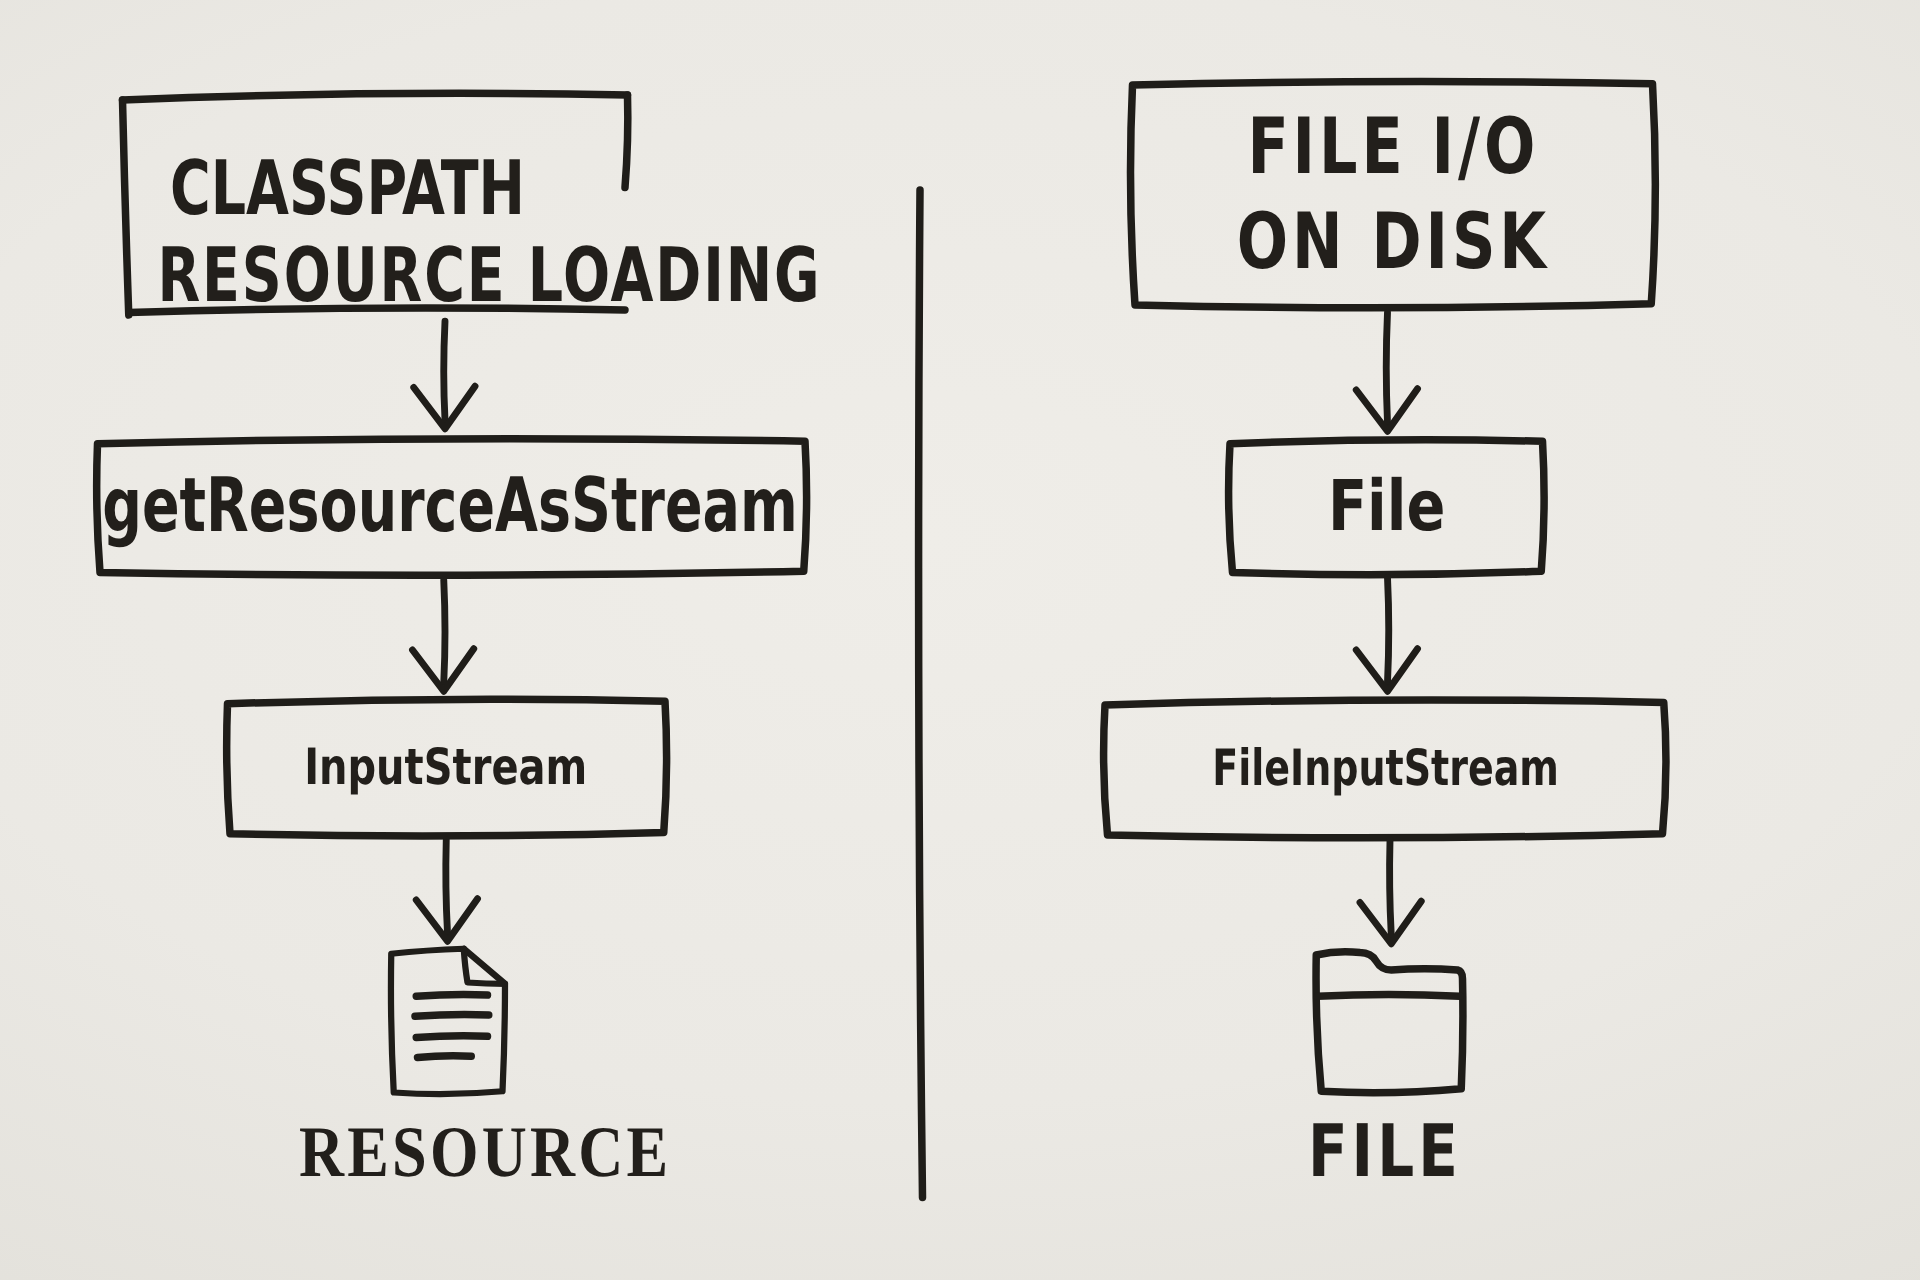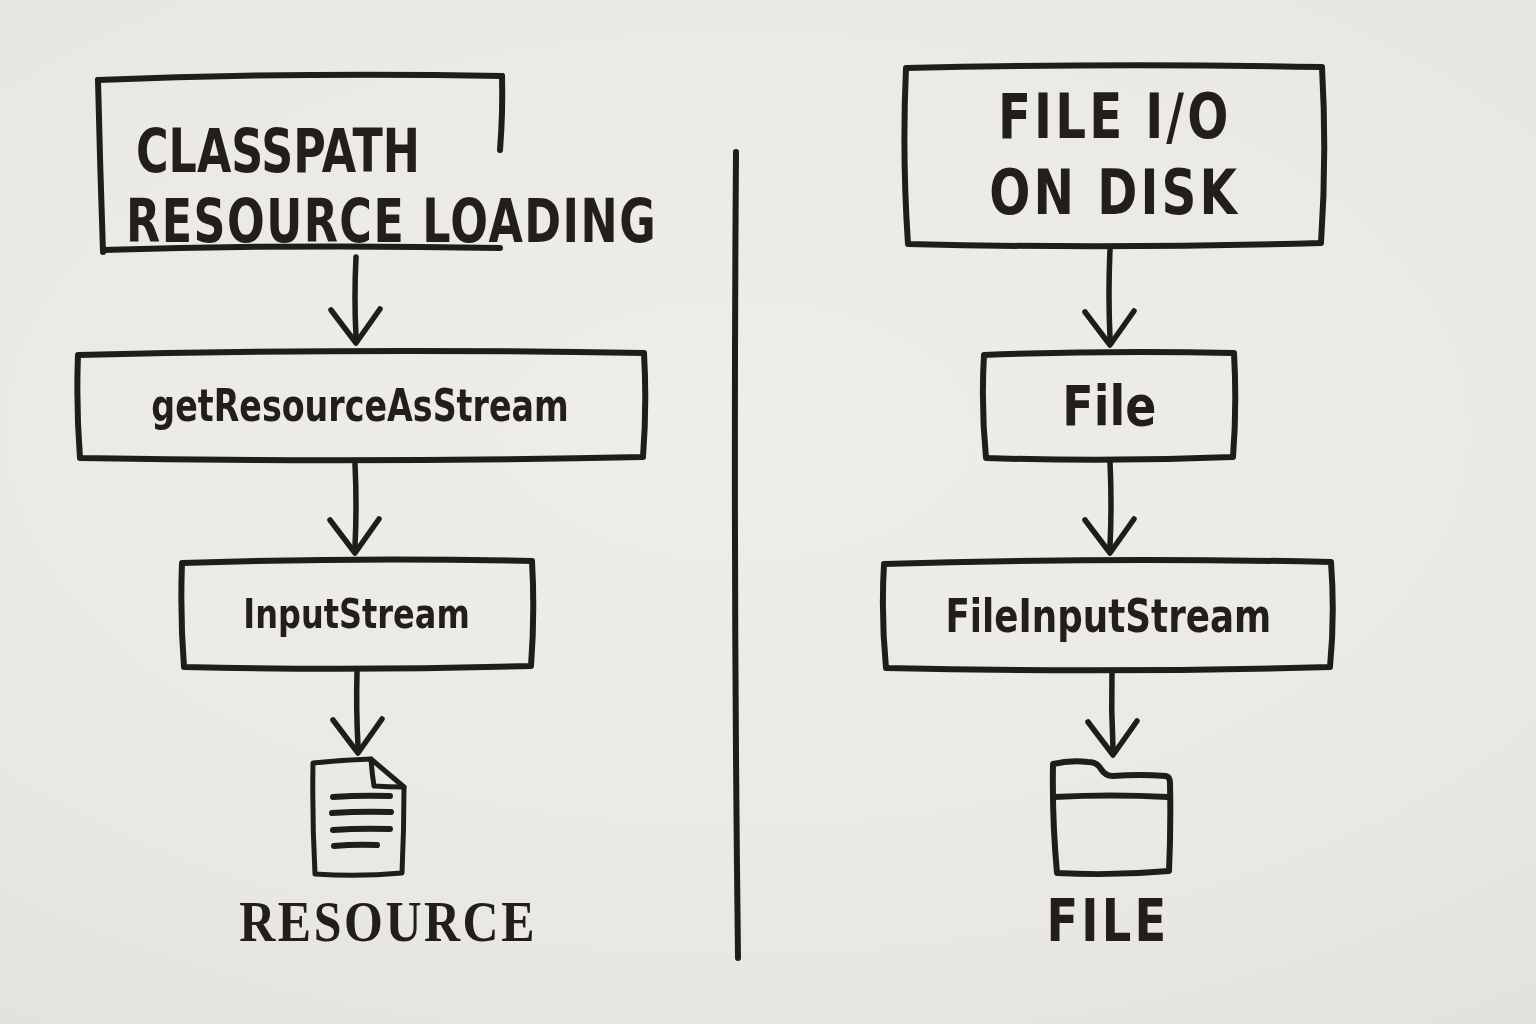--- a/index.html
+++ b/index.html
@@ -53,30 +53,30 @@
   .title-right {
     left: 906px; top: 65px; width: 417px; height: 180px;
     flex-direction: column;
     font-size: 62px;
     line-height: 76px;
     letter-spacing: 4px;
     text-align: center;
   }
   .title-right .l1, .title-right .l2 { transform: scaleX(0.78); transform-origin: center; }
 
-  .step-label-1-left  { left: 76px;  top: 352px; width: 569px; height: 106px; font-size: 45px; }
+  .step-label-1-left  { left: 76px;  top: 352px; width: 569px; height: 106px; font-size: 60px; }
   .step-label-1-left  > span { transform: scaleX(0.74); }
 
   .step-label-2-left  { left: 181px; top: 561px; width: 352px; height: 106px; font-size: 40px; }
   .step-label-2-left  > span { transform: scaleX(0.80); }
 
   .step-label-1-right { left: 983px; top: 353px; width: 252px; height: 105px; font-size: 56px; }
   .step-label-1-right > span { transform: scaleX(0.82); }
 
-  .step-label-2-right { left: 883px; top: 562px; width: 450px; height: 106px; font-size: 47px; }
+  .step-label-2-right { left: 883px; top: 562px; width: 450px; height: 106px; font-size: 40px; }
   .step-label-2-right > span { transform: scaleX(0.76); }
 
   .caption-left  { left: 238px;  top: 888px; width: 300px; height: 66px; font-size: 58px; letter-spacing: 3px; font-family: Liberation Serif, serif; }
   .caption-left  > span { transform: scaleX(0.86); }
 
   .caption-right { left: 1008px; top: 888px; width: 200px; height: 66px; font-size: 58px; letter-spacing: 4px; }
   .caption-right > span { transform: scaleX(0.80); }
 </style>
 </head>
 <body>

